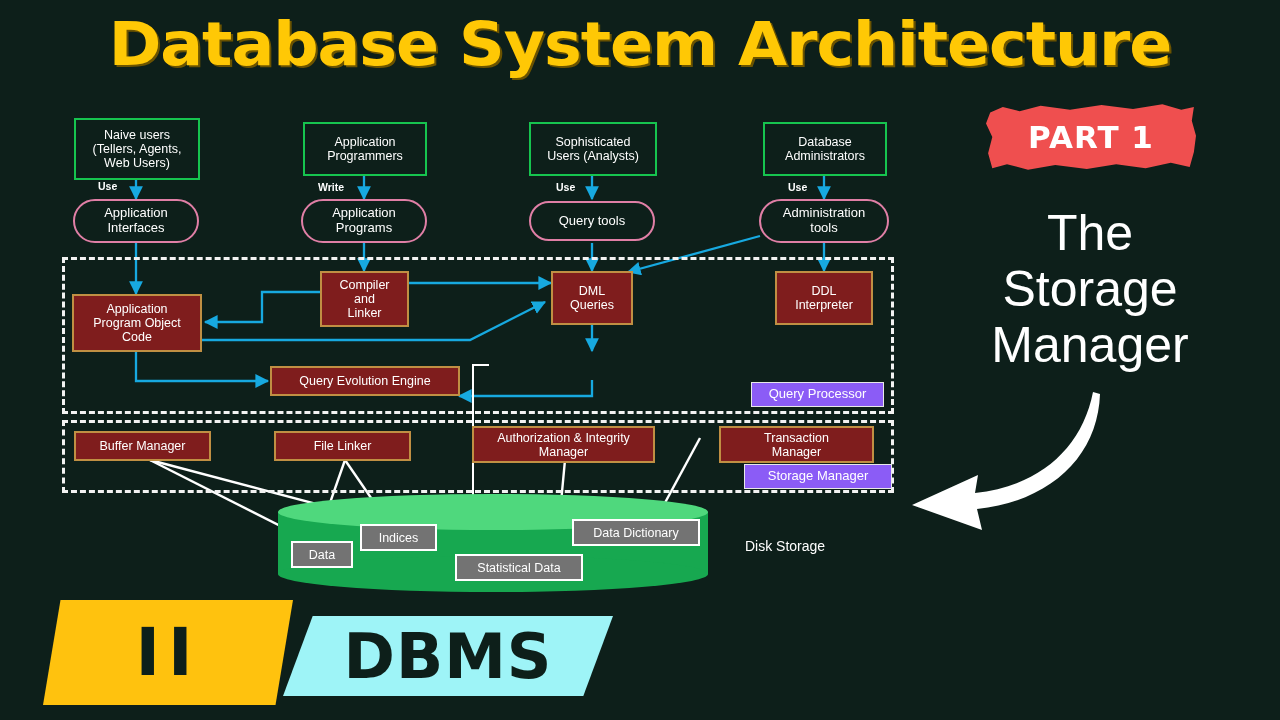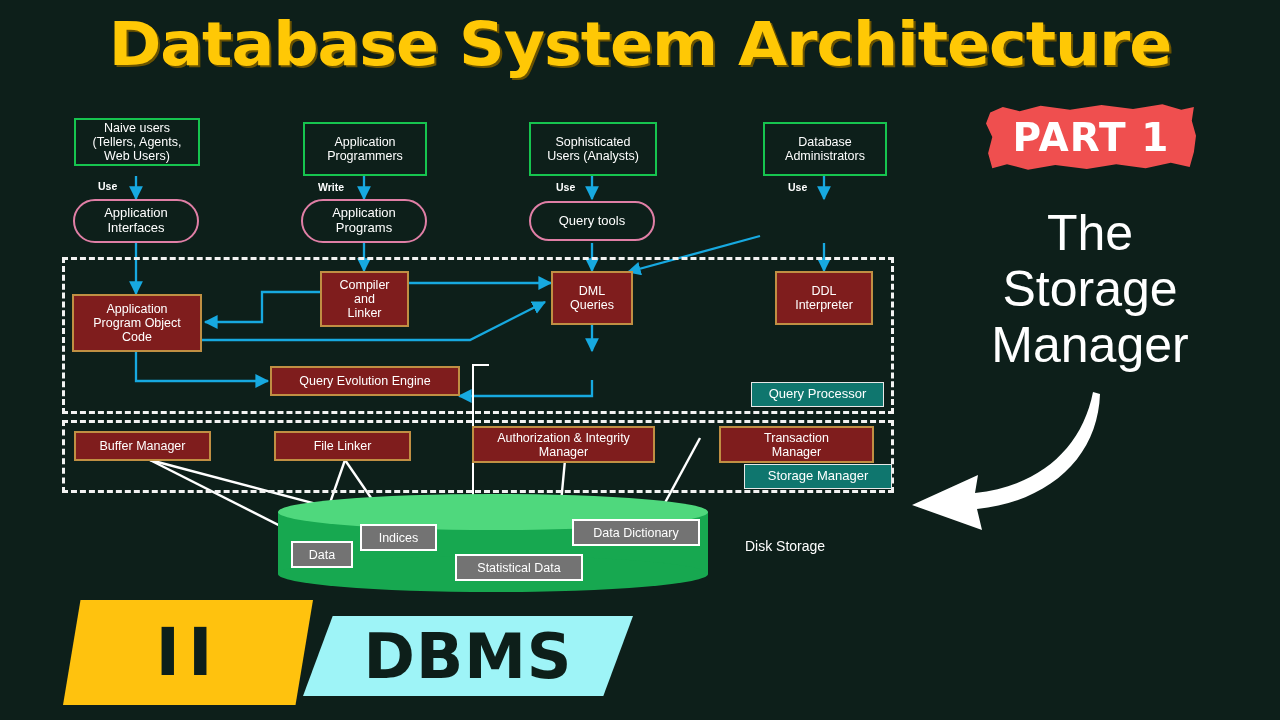--- a/index.html
+++ b/index.html
@@ -22,43 +22,43 @@
     white-space:nowrap;
   }
 
   
   .node{position:absolute;box-sizing:border-box;display:flex;align-items:center;
         justify-content:center;text-align:center;color:#fff;line-height:1.12;}
 
   .user-box{border:2.5px solid #16c44f;background:#0d1f1a;font-size:12.5px;}
   .pill{border:2.5px solid #e07fa6;border-radius:30px;background:#0d1f1a;font-size:13px;}
   .gold-box{border:2.5px solid #c08f43;background:#7f1d1d;font-size:12.5px;}
-  .thin-label{border:1.5px solid #e8e8e8;background:#0f766e;font-size:13px;}
+  .thin-label{border:1.5px solid #e8e8e8;background:#8b5cf6;font-size:13px;}
   .db-label{border:2.5px solid #ffffff;background:#737373;font-size:12.5px;color:#fff;}
 
   .edge-label{position:absolute;color:#fff;font-size:10.5px;font-weight:bold;}
 
   
   .dashed{position:absolute;box-sizing:border-box;border:3px dashed #f2f2f2;}
 
   
   #part-badge-wrap{position:absolute;left:986px;top:103px;width:210px;height:68px;}
   #part-badge-bg{position:absolute;left:0;top:0;width:210px;height:68px;background:#ef4f4f;
      clip-path:polygon(2% 14%,8% 6%,16% 12%,26% 4%,40% 10%,55% 3%,70% 9%,84% 2%,93% 10%,99% 6%,
        98% 26%,100% 48%,99% 72%,97% 94%,88% 88%,76% 96%,62% 90%,48% 97%,33% 91%,20% 98%,
        10% 90%,3% 96%,1% 74%,3% 50%,0% 30%);}
   #part-badge-text{position:absolute;left:0;top:0;width:210px;height:68px;display:flex;
-     align-items:center;justify-content:center;color:#fff;font-weight:bold;font-size:39px;
+     align-items:center;justify-content:center;color:#fff;font-weight:bold;font-size:31px;
      letter-spacing:1px;font-family:"DejaVu Sans",sans-serif;}
 
   #storage-heading{position:absolute;left:930px;top:205px;width:320px;text-align:center;
      color:#fff;font-size:50px;line-height:1.12;font-family:"Liberation Sans",sans-serif;}
 
   
-  #banner{position:absolute;left:63px;top:600px;width:570px;height:105px;}
+  #banner{position:absolute;left:43px;top:600px;width:570px;height:105px;}
   #banner-left{position:absolute;left:0;top:0;width:250px;height:105px;background:#ffc20e;
      clip-path:polygon(7% 0,100% 0,93% 100%,0 100%);}
   #banner-left-text{position:absolute;left:0;top:0;width:250px;height:105px;display:flex;
      align-items:center;justify-content:center;color:#0d1f1a;font-weight:bold;font-size:66px;
      letter-spacing:8px;font-family:"DejaVu Sans",sans-serif;}
   #banner-right{position:absolute;left:240px;top:16px;width:330px;height:80px;background:#9ef4f7;
      clip-path:polygon(9% 0,100% 0,91% 100%,0 100%);}
   #banner-right-text{position:absolute;left:240px;top:16px;width:330px;height:80px;display:flex;
      align-items:center;justify-content:center;color:#0d1f1a;font-weight:bold;font-size:62px;
      letter-spacing:1px;font-family:"DejaVu Sans",sans-serif;}
@@ -130,21 +130,21 @@
       <path d="M1093,392
                C1082,448 1040,486 975,493
                L978,475 L912,505 L982,530 L977,509
                C1052,501 1098,455 1100,394 Z"></path>
     </g>
   </svg>
 
   <div class="dashed" style="left:62px;top:257px;width:832px;height:157px;"></div>
   <div class="dashed" style="left:62px;top:420px;width:832px;height:73px;"></div>
 
-  <div class="node user-box" style="left:74px;top:118px;width:126px;height:48px;">
+  <div class="node user-box" style="left:74px;top:118px;width:126px;height:62px;">
     <span style="white-space:pre-line;">Naive users
 (Tellers, Agents,
 Web Users)</span>
   </div>
   <div class="node user-box" style="left:303px;top:122px;width:124px;height:54px;">
     <span style="white-space:pre-line;">Application
 Programmers</span>
   </div>
   <div class="node user-box" style="left:529px;top:122px;width:128px;height:54px;">
     <span style="white-space:pre-line;">Sophisticated
@@ -163,20 +163,24 @@
   <div class="node pill" style="left:73px;top:199px;width:126px;height:44px;">
     <span style="white-space:pre-line;">Application
 Interfaces</span>
   </div>
   <div class="node pill" style="left:301px;top:199px;width:126px;height:44px;">
     <span style="white-space:pre-line;">Application
 Programs</span>
   </div>
   <div class="node pill" style="left:529px;top:201px;width:126px;height:40px;">
     <span style="white-space:pre-line;">Query tools</span>
+  </div>
+  <div class="node pill" style="left:759px;top:199px;width:130px;height:44px;">
+    <span style="white-space:pre-line;">Administration
+tools</span>
   </div>
 
   <div class="node gold-box" style="left:72px;top:294px;width:130px;height:58px;">
     <span style="white-space:pre-line;">Application
 Program Object
 Code</span>
   </div>
   <div class="node gold-box" style="left:320px;top:271px;width:89px;height:56px;">
     <span style="white-space:pre-line;">Compiler
 and

